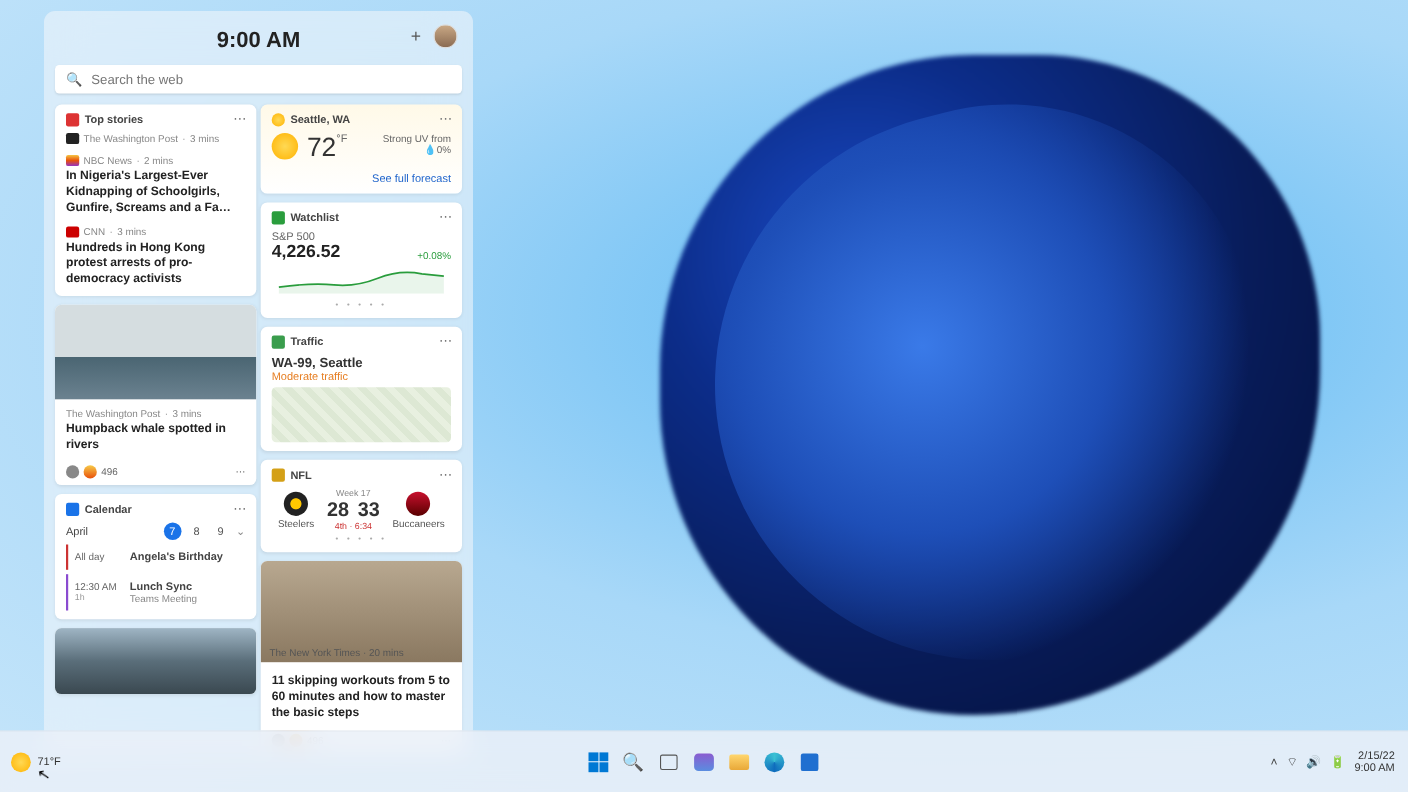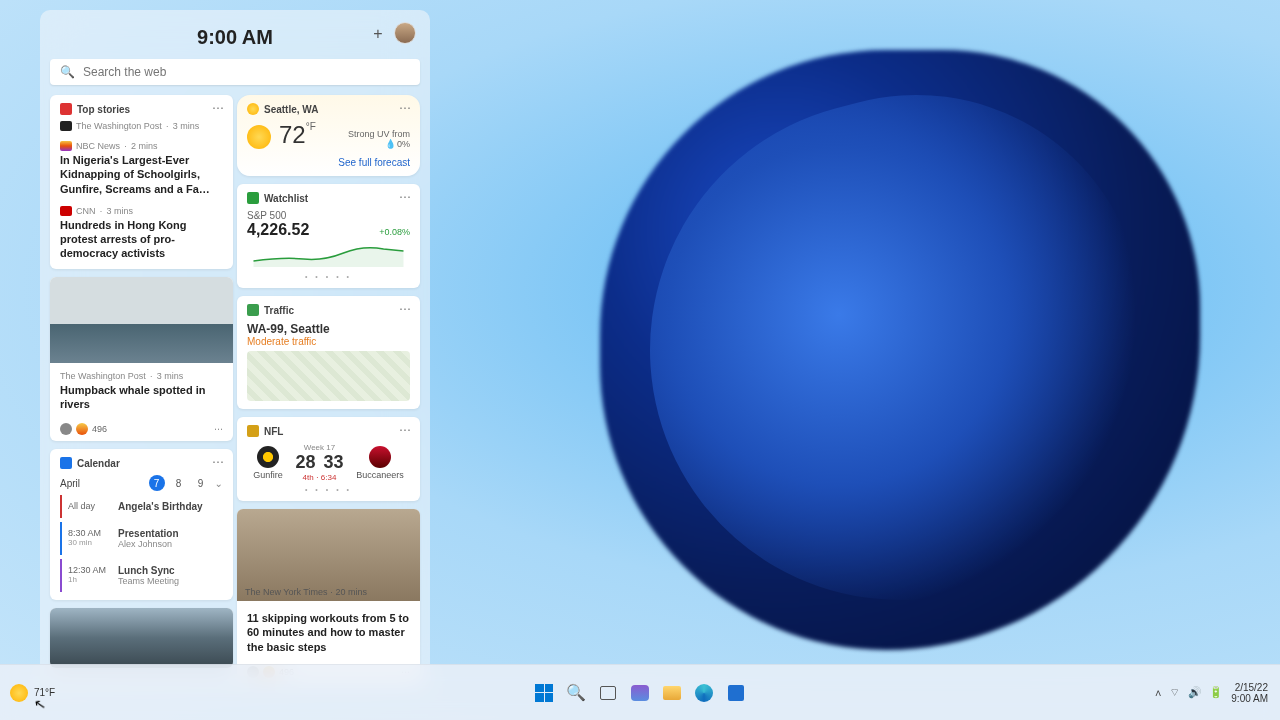--- a/index.html
+++ b/index.html
@@ -49,22 +49,22 @@
 .card { background: #fff; border-radius: 6px; padding: 8px 10px; box-shadow: 0 1px 3px rgba(0,0,0,0.08); font-size: 11px; position: relative; }
 .card-header { display: flex; align-items: center; gap: 5px; font-size: 10px; color: #444; margin-bottom: 6px; font-weight: 600; }
 .card-more { position: absolute; right: 8px; top: 6px; color: #777; font-size: 12px; cursor: pointer; letter-spacing: 1px; }
 .card-icon { width: 12px; height: 12px; border-radius: 2px; display: inline-block; }
 
 .news-item { margin-bottom: 10px; }
 .news-src { font-size: 9px; color: #888; display: flex; align-items: flex-start; gap: 4px; }
 .news-src .src-logo { width: 12px; height: 10px; border-radius: 2px; }
 .news-title { font-size: 11px; font-weight: 600; color: #222; line-height: 1.3; margin-top: 2px; }
 
-.weather-card { background: linear-gradient(#fff9e8,#fff); border-radius: 13px; }
-.weather-body { display: flex; align-items: flex-end; gap: 8px; margin-top: 0; }
+.weather-card { background: linear-gradient(#fff9e8,#fff); }
+.weather-body { display: flex; align-items: flex-start; gap: 8px; margin-top: 0; }
 .sun { width: 24px; height: 24px; border-radius: 50%; background: radial-gradient(#ffd954,#ffb200); }
 .temp { font-size: 24px; font-weight: 300; color: #333; }
 .temp-unit { font-size: 10px; vertical-align: top; color: #666; }
 .weather-side { font-size: 9px; color: #666; text-align: right; margin-left: auto; }
 .see-forecast { text-align: right; font-size: 10px; color: #2266cc; margin-top: 8px; cursor: pointer; }
 
 .watchlist-val { font-size: 16px; font-weight: 600; color: #222; }
 .watchlist-lbl { font-size: 10px; color: #666; }
 .watchlist-pct { font-size: 9px; color: #2a9d3d; float: right; margin-top: 6px; }
 .spark { width: 100%; height: 24px; margin-top: 4px; }
@@ -195,27 +195,20 @@
               <span class="cal-day">9</span>
               <span style="color:#888">⌄</span>
             </div>
           </div>
           <div class="cal-event">
             <div class="cal-event-time"><span>All day</span></div>
             <div>
                 <div class="cal-event-title">Angela's Birthday</div>
               </div>
           </div>
-          <div class="cal-event blue">
-            <div class="cal-event-time"><span>8:30 AM</span><div class="dur">30 min</div></div>
-            <div>
-                <div class="cal-event-title">Presentation</div>
-                <div class="cal-event-sub">Alex Johnson</div>
-              </div>
-          </div>
           <div class="cal-event purple">
             <div class="cal-event-time"><span>12:30 AM</span><div class="dur">1h</div></div>
             <div>
                 <div class="cal-event-title">Lunch Sync</div>
                 <div class="cal-event-sub">Teams Meeting</div>
               </div>
           </div>
         </div>
 
         <div class="card photo-card">
@@ -268,21 +261,21 @@
           <div class="traffic-map"></div>
         </div>
 
         <div class="card">
           <div class="card-header">
               <span class="card-icon" style="background:#d4a017"></span>
               <span>NFL</span>
             </div>
           <span class="card-more">⋯</span>
           <div class="nfl-body">
-            <div class="team"><div class="team-logo steelers"></div><span>Gunfire</span></div>
+            <div class="team"><div class="team-logo steelers"></div><span>Steelers</span></div>
             <div>
               <div class="nfl-week">Week 17</div>
               <div class="nfl-score">
                   <span>28</span>
                   <span>33</span>
                 </div>
               <div class="nfl-sub">4th · 6:34</div>
             </div>
             <div class="team"><div class="team-logo bucs"></div><span>Buccaneers</span></div>
           </div>

